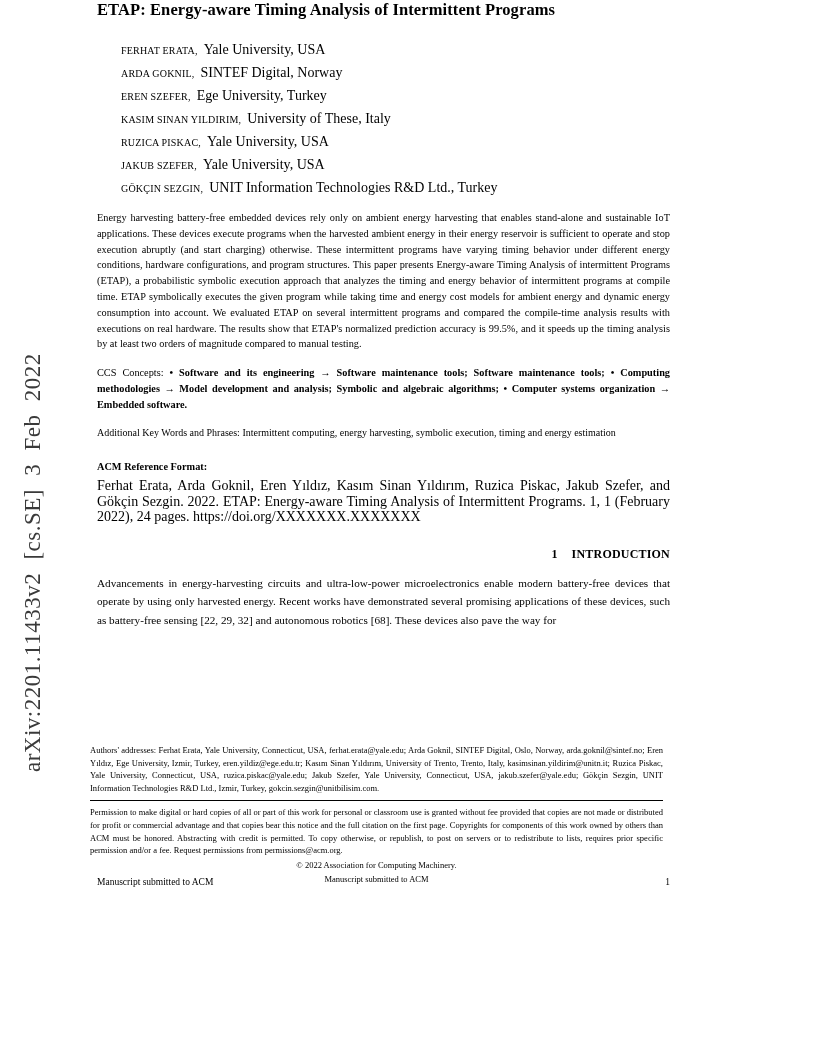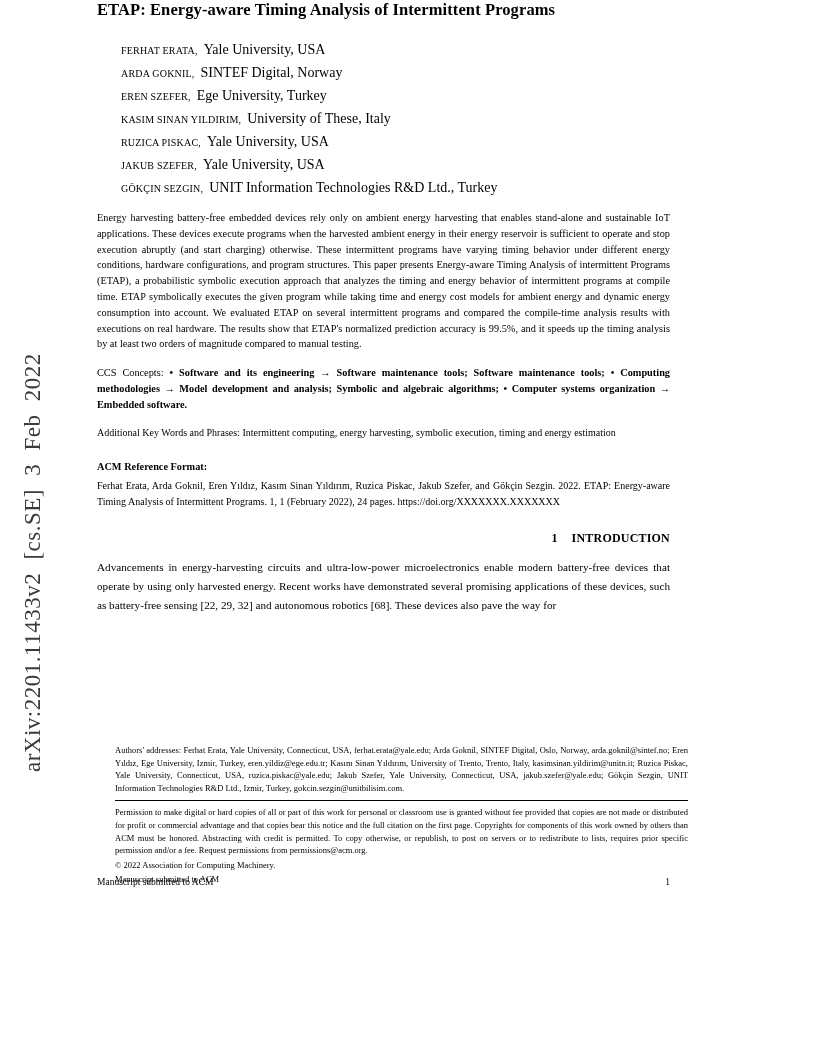--- a/index.html
+++ b/index.html
@@ -30,31 +30,31 @@
   .author-affiliation { font-size:14px; margin-left:2px; }
 
   .abstract {
     font-size:10.3px; line-height:15.8px; text-align:justify; margin-bottom:13px;
   }
   .meta { font-size:10.3px; line-height:15.8px; text-align:justify; }
   .ccs { margin-bottom:12px; }
   .b { font-weight:700; }
   .keywords { margin-bottom:19px; font-size:10px; }
   .ref-heading { font-weight:700; margin-bottom:3px; }
-  .ref-text { font-size:10px; line-height:15.5px; margin-bottom:12px; }
+  .ref-text { font-size:14px; line-height:15.5px; margin-bottom:12px; }
   .doi { color:#000; text-decoration:none; }
 
   .section-heading { margin-top:22px; margin-bottom:12px; font-size:12px; font-weight:700; letter-spacing:0.2px;text-align:right; }
   .sec-num { margin-right:14px; }
   .body-text { font-size:11.2px; line-height:18.8px; text-align:justify; }
 
-  .footnote-area { position:absolute; left:115px; width:573px; top:744px; }
+  .footnote-area { position:absolute; left:90px; width:573px; top:744px; }
   .fn { font-size:8.5px; line-height:12.6px; text-align:justify; color:#000; }
   .fn-rule { border-top:0.8px solid #000; width:100%; margin:6px 0 5px 0; }
-  .fn-line { margin-top:2px; text-align:left; }
+  .fn-line { margin-top:2px; text-align:center; }
 
   .page-footer {
     position:absolute; left:97px; width:573px; top:877px;
     display:flex; justify-content:space-between; align-items:baseline;
     font-size:9.5px;
   }
 </style>
 </head>
 <body>
 

